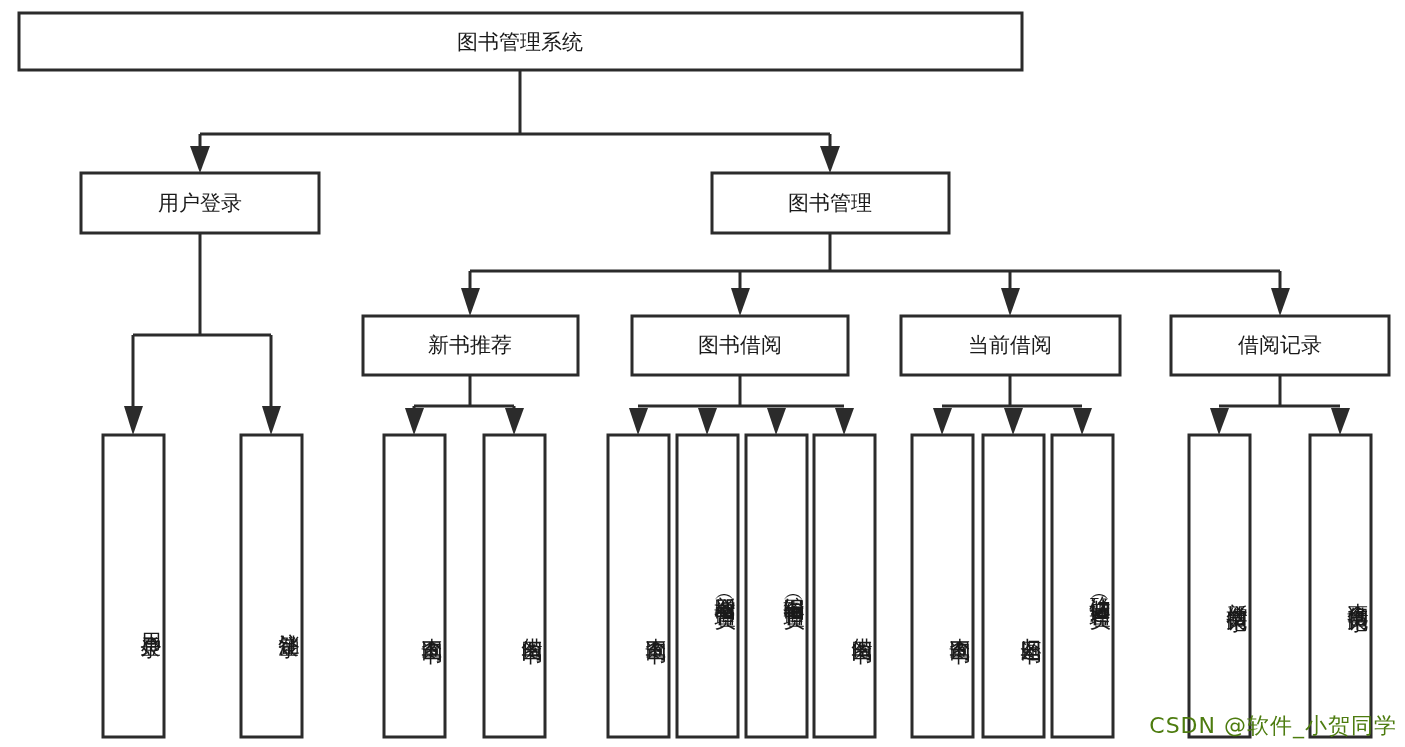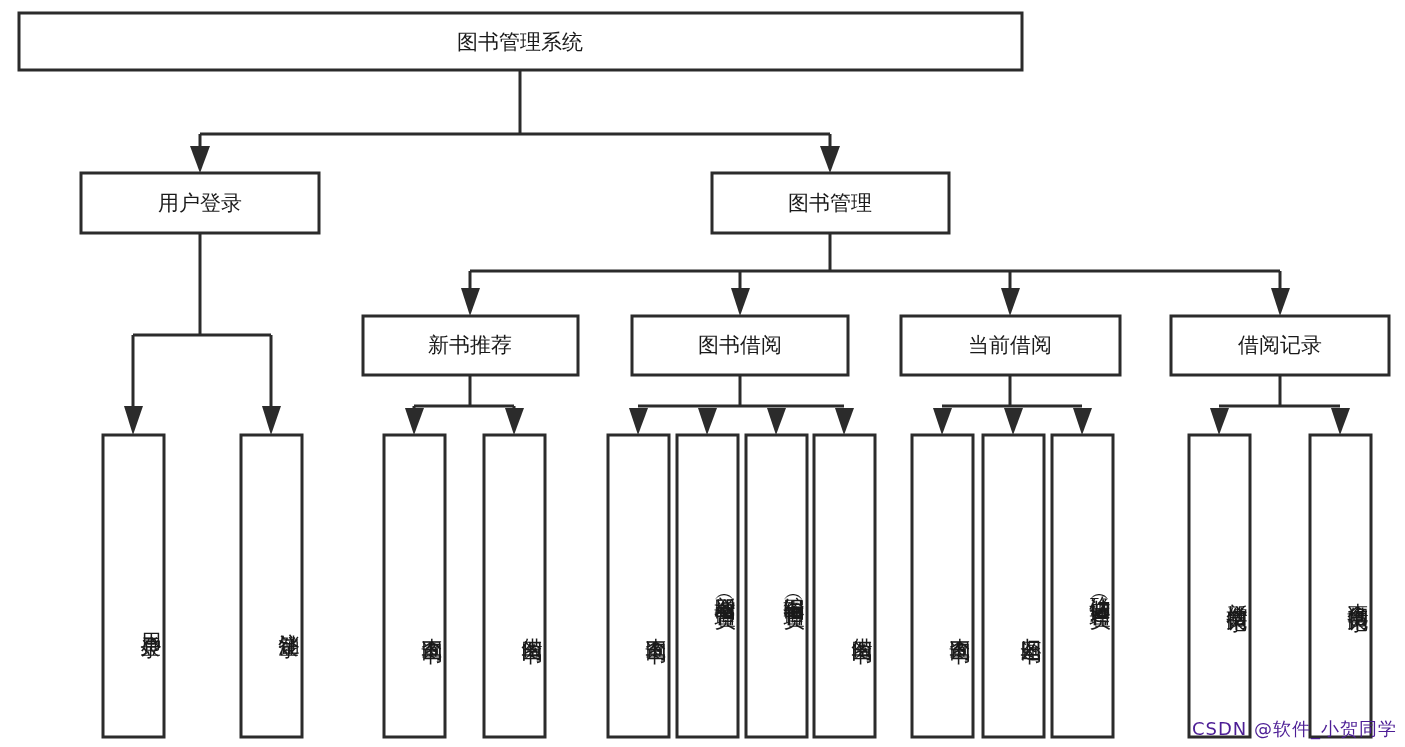--- a/index.html
+++ b/index.html
@@ -60,22 +60,22 @@
     letter-spacing: 2px;
     white-space: nowrap;
     text-align: center;
     pointer-events: none;
   }
   .watermark {
     position: absolute;
     right: 8px;
     bottom: 6px;
     font-family: "DejaVu Sans", "Liberation Sans", sans-serif;
-    font-size: 18px;
-    color: #4c1d95;
+    font-size: 22px;
+    color: #4d7c0f;
     letter-spacing: 1px;
     white-space: nowrap;
   }
 </style>
 </head>
 <body>
 
 <div id="diagram-root">
 
   <svg id="tree-svg" viewBox="0 0 1405 747" xmlns="http://www.w3.org/2000/svg">

